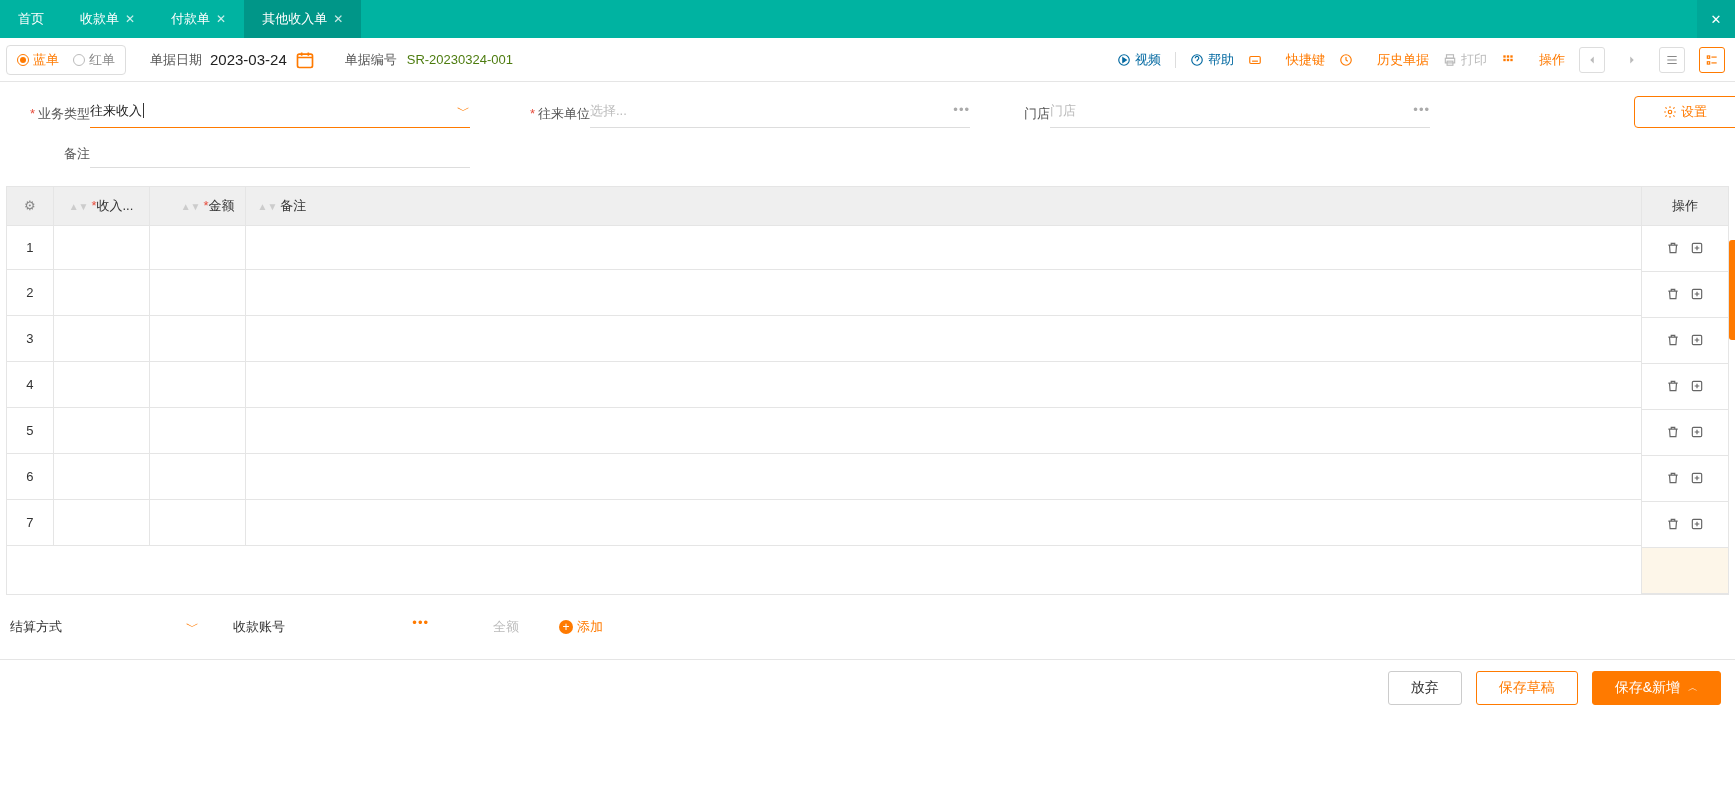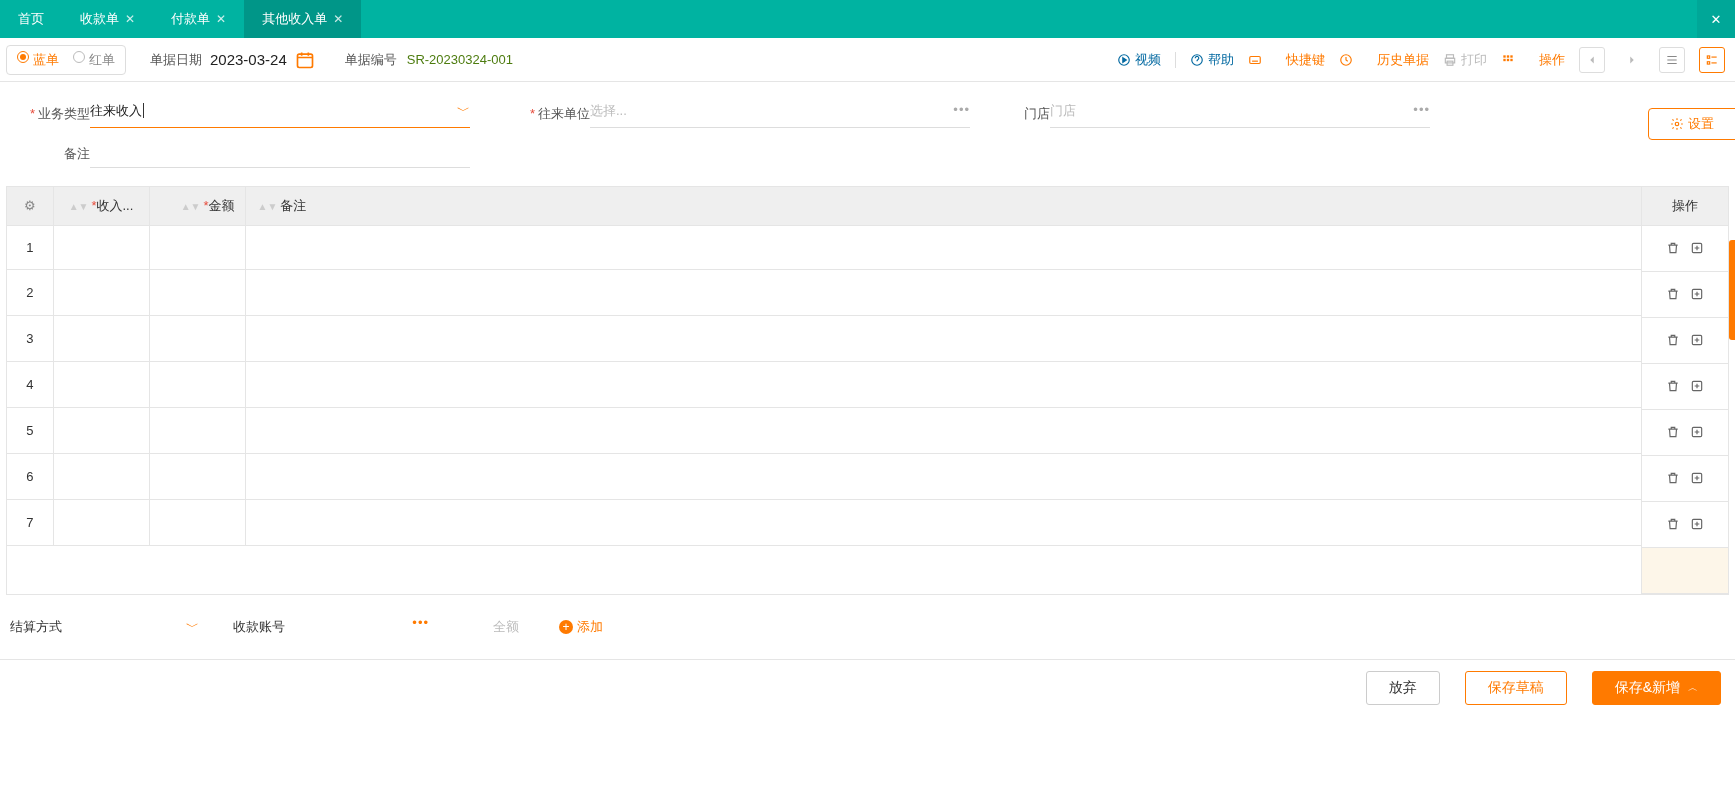--- a/index.html
+++ b/index.html
@@ -8,21 +8,21 @@
   
   .tabbar { display: flex; align-items: stretch; background: #00b3a1; height: 38px; position: relative; }
   .tab { display: flex; align-items: center; padding: 0 18px; color: #fff; font-size: 13px; cursor: pointer; }
   .tab.active { background: #009688; }
   .tab .close { margin-left: 6px; font-size: 12px; opacity: .8; }
   .tabbar-close { position: absolute; right: 0; top: 0; width: 38px; height: 38px; background: #00a798; color: #fff; display: flex; align-items: center; justify-content: center; cursor: pointer; }
 
   
   .toolbar { display: flex; align-items: center; height: 44px; border-bottom: 1px solid #e5e5e5; padding-right: 10px; background: #fff; }
   .radio-group { display: flex; align-items: center; background: #fff; border: 1px solid #ddd; border-radius: 4px; height: 30px; margin: 0 10px 0 6px; padding: 0 10px; gap: 14px; }
-  .radio-item { display: flex; align-items: flex-start; gap: 4px; cursor: pointer; }
+  .radio-item { display: flex; align-items: center; gap: 4px; cursor: pointer; }
   .radio { width: 12px; height: 12px; border-radius: 50%; border: 1px solid #bbb; display: inline-flex; align-items: center; justify-content: center; }
   .radio.checked { border-color: #ff7a00; }
   .radio.checked::after { content:""; width: 6px; height: 6px; border-radius: 50%; background: #ff7a00; }
   .radio-item.checked { color: #ff7a00; }
   .tl-label { color: #555; margin: 0 8px 0 14px; }
   .tl-date { font-size: 15px; color: #222; }
   .cal-icon { width: 20px; height: 20px; margin-left: 8px; display: inline-flex; }
   .tl-code { margin-left: 30px; color: #555; }
   .tl-code-val { margin-left: 10px; color: #4d7c0f; }
   .toolbar-right { margin-left: auto; display: flex; align-items: center; gap: 14px; }
@@ -39,21 +39,21 @@
   .form-row { display: flex; padding: 18px 20px 6px 10px; gap: 40px; position: relative; }
   .form-group { display: flex; align-items: center; }
   .req { color: #e74c3c; margin-right: 3px; }
   .fg-label { width: 80px; text-align: right; color: #555; }
   .underline-input { border: none; border-bottom: 1px solid #ddd; min-width: 300px; height: 28px; padding: 2px 0; position: relative; }
   .underline-input.active { border-bottom-color: #ff7a00; }
   .underline-input .value { color: #222; }
   .underline-input .placeholder { color: #bbb; }
   .dropdown-caret { float: right; color: #ff7a00; }
   .dots { float: right; color: #aaa; letter-spacing: 1px; }
-  .settings-btn { position: absolute; right: -1px; top: 26px; border: 1px solid #ff7a00; border-left: 1px solid #ff7a00; color: #ff7a00; border-radius: 4px 0 0 4px; padding: 6px 21px; cursor: pointer; display: flex; align-items: center; gap: 4px; font-size: 13px; background: #fff; }
+  .settings-btn { position: absolute; right: -1px; top: 14px; border: 1px solid #ff7a00; border-left: 1px solid #ff7a00; color: #ff7a00; border-radius: 4px 0 0 4px; padding: 6px 28px; cursor: pointer; display: flex; align-items: center; gap: 4px; font-size: 13px; background: #fff; }
   .remark-row { padding: 6px 20px 18px 10px; }
   .remark-row .underline-input { min-width: 380px; }
 
   
   .table-wrap { margin: 0 6px; border: 1px solid #e5e5e5; display: flex; }
   .main-table { flex: 1; overflow: auto; border-right: 1px solid #e5e5e5; }
   .ops-table { width: 86px; }
   table { border-collapse: collapse; width: 100%; }
   th { background: #efefef; font-weight: normal; color: #333; height: 38px; border-bottom: 1px solid #e5e5e5; border-right: 1px solid #e5e5e5; position: relative; }
   td { height: 46px; border-bottom: 1px solid #e5e5e5; border-right: 1px solid #e5e5e5; text-align: center; color: #333; }
@@ -74,21 +74,21 @@
 
   
   .settle-row { display: flex; align-items: center; padding: 18px 10px; gap: 24px; }
   .settle-row .underline-input { min-width: 100px; border-bottom: none; }
   .settle-caret { color: #ff7a00; margin-left: -14px; }
   .full-amount { color: #bbb; margin-left: 40px; }
   .add-link { color: #ff7a00; display: flex; align-items: center; gap: 4px; margin-left: 16px; cursor: pointer; }
   .plus-circle { width: 14px; height: 14px; border-radius: 50%; background: #ff7a00; color: #fff; display: inline-flex; align-items: center; justify-content: center; font-size: 12px; line-height: 1; }
 
   
-  .footer { border-top: 1px solid #e5e5e5; height: 58px; display: flex; align-items: center; justify-content: flex-end; padding: 0 14px; gap: 25px; }
+  .footer { border-top: 1px solid #e5e5e5; height: 58px; display: flex; align-items: center; justify-content: flex-end; padding: 0 14px; gap: 14px; }
   .btn { height: 34px; padding: 0 22px; border-radius: 3px; cursor: pointer; display: inline-flex; align-items: center; font-size: 14px; }
   .btn-default { border: 1px solid #ccc; background: #fff; color: #333; }
   .btn-outline-orange { border: 1px solid #ff7a00; background: #fff; color: #ff7a00; }
   .btn-orange { border: 1px solid #ff7a00; background: #ff7a00; color: #fff; }
   .btn-orange .caret { margin-left: 8px; font-size: 10px; }
 
   
   .body-scroll-hint { position:fixed; right:0; top:240px; width:6px; height:100px; background:#ff7a00; border-radius:3px 0 0 3px; }
 </style>
 </head>

